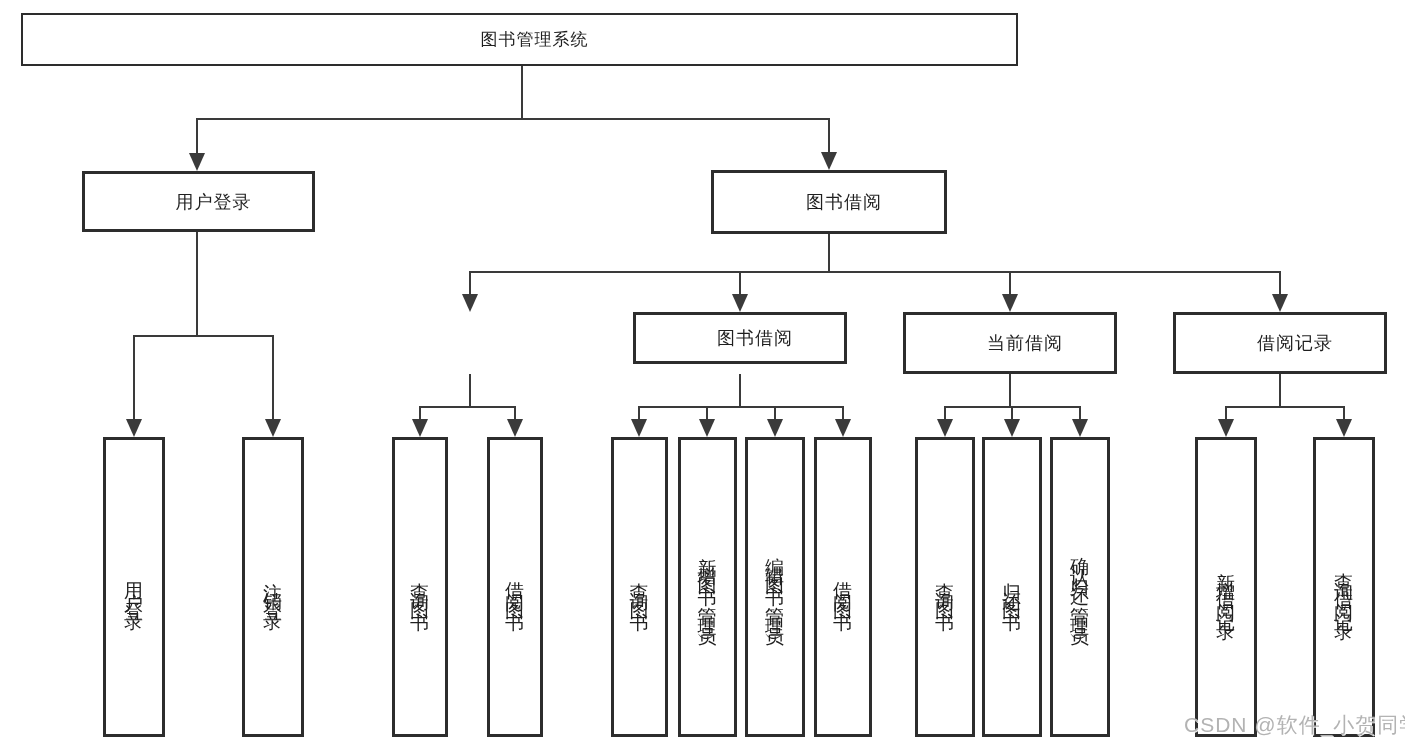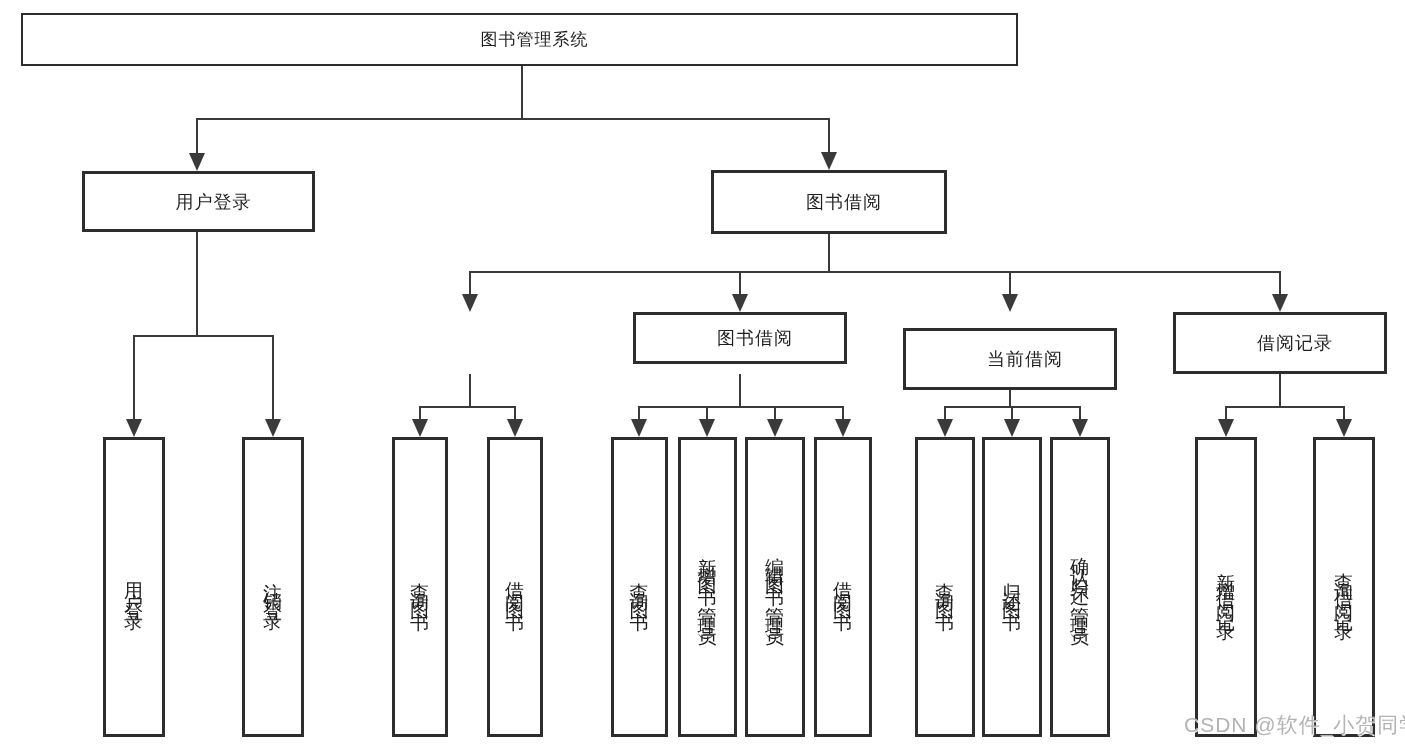--- a/index.html
+++ b/index.html
@@ -164,21 +164,21 @@
 
   <div class="node branch" style="left:711px; top:170px; width:236px; height:64px;">
     <span class="htext">图书借阅</span>
   </div>
 
 
   <div class="node branch" style="left:633px; top:312px; width:214px; height:52px;">
     <span class="htext">图书借阅</span>
   </div>
 
-  <div class="node branch" style="left:903px; top:328px; width:214px; height:62px;">
+  <div class="node branch" style="left:903px; top:312px; width:214px; height:62px;">
     <span class="htext">当前借阅</span>
   </div>
 
   <div class="node branch" style="left:1173px; top:312px; width:214px; height:62px;">
     <span class="htext">借阅记录</span>
   </div>
 
   <div class="node leaf" style="left:103px; top:437px; width:62px; height:300px;">
     <span class="vtext">用户登录</span>
   </div>

